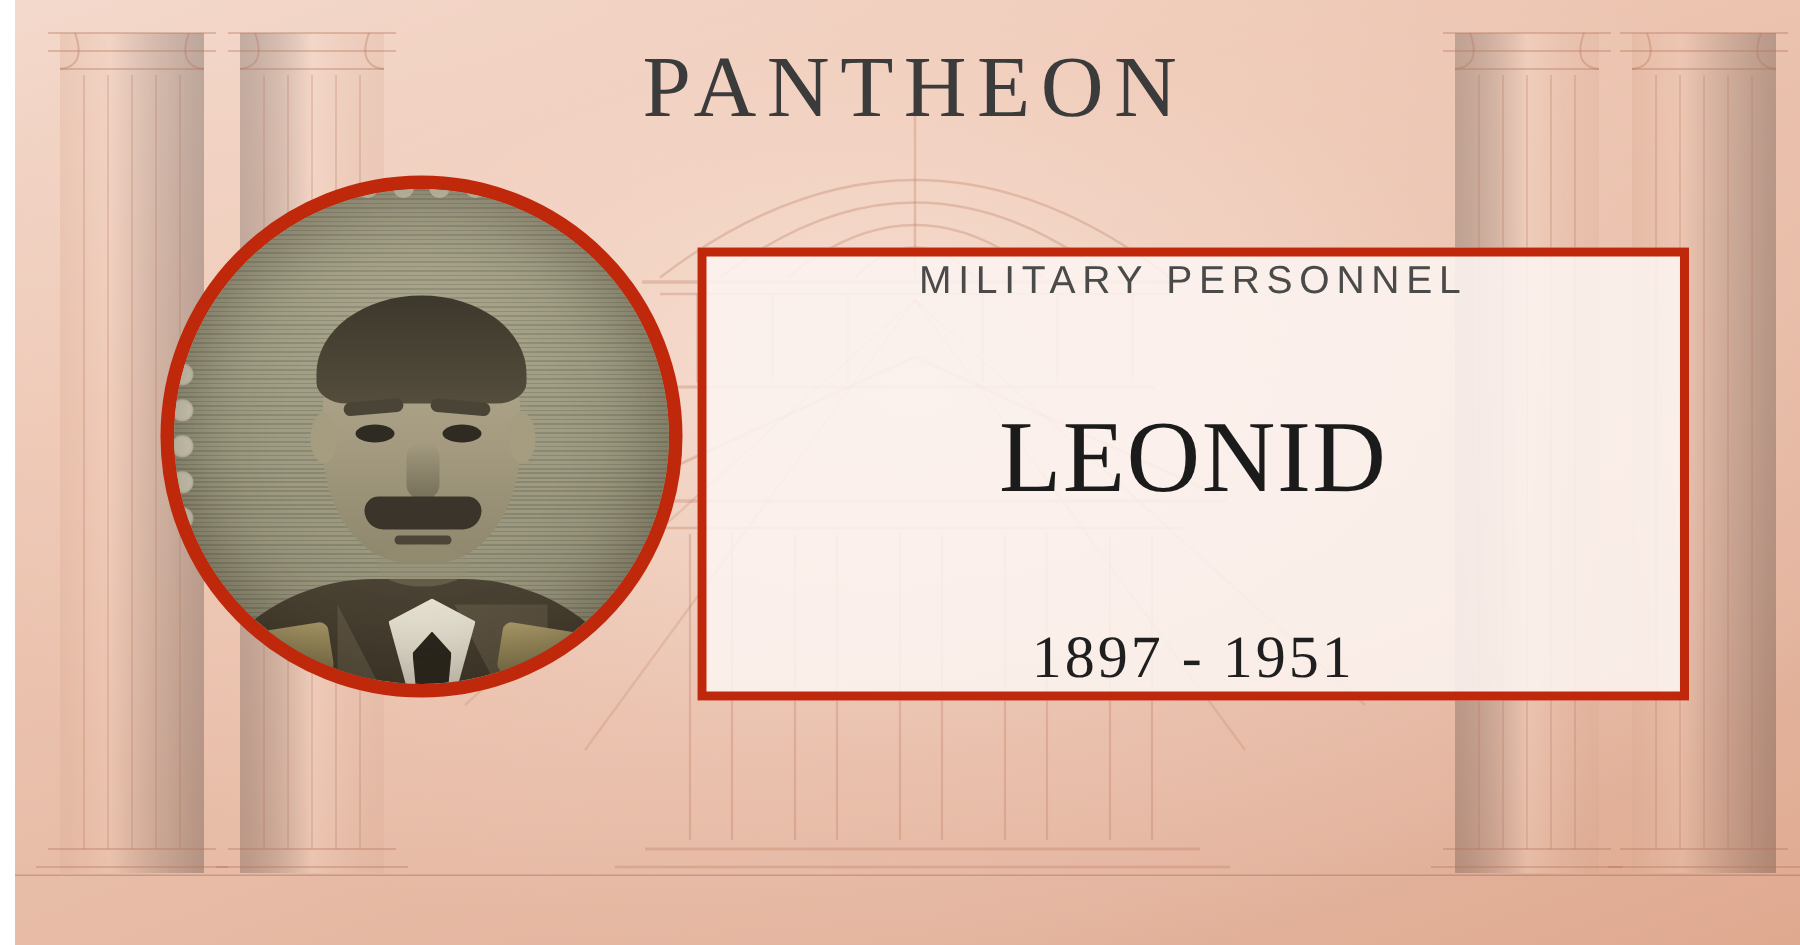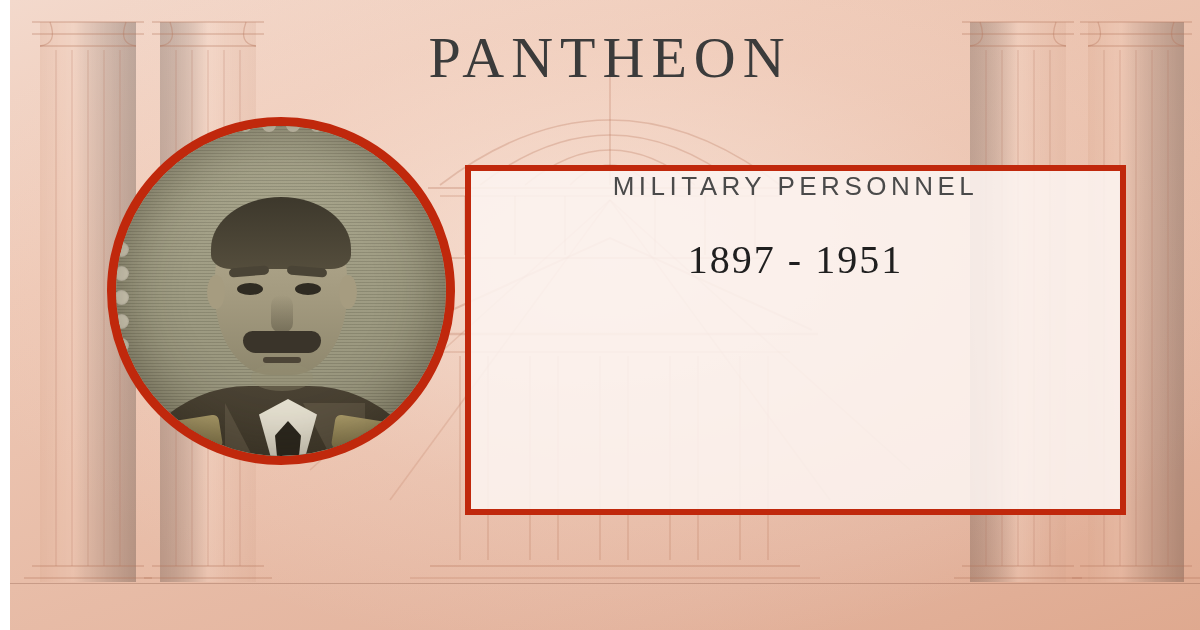--- a/index.html
+++ b/index.html
@@ -283,28 +283,28 @@
     box-shadow: inset 0 0 60px rgba(40,34,20,0.45);
     pointer-events: none;
   }
 
   
   .panel {
     position: absolute;
     left: 455px;
     top: 165px;
     width: 661px;
-    height: 350px;
+    height: 302px;
     box-sizing: border-box;
     border: 6px solid #c0280c;
     background: rgba(252,244,240,0.88);
     display: flex;
     flex-direction: column;
     align-items: center;
-    justify-content: flex-start;
+    justify-content: space-between;
   }
   .occupation {
     font-family: "Liberation Sans", sans-serif;
     font-size: 26px;
     letter-spacing: 4.5px;
     color: #4a4a4a;
     text-transform: uppercase;
     margin-bottom: 14px;
   }
   .name {
@@ -497,19 +497,20 @@
           <small>К</small>
         </div>
       </div>
       <div class="vignette"></div>
     </div>
   </div>
 
   <div class="panel">
     <div class="occupation">MILITARY PERSONNEL</div>
     <div class="name">
+      <div>LEONID</div>
     </div>
     <div class="dates">1897 - 1951</div>
   </div>
 
   <div class="footer-rule"></div>
 
 </div>
 
 </body></html>

